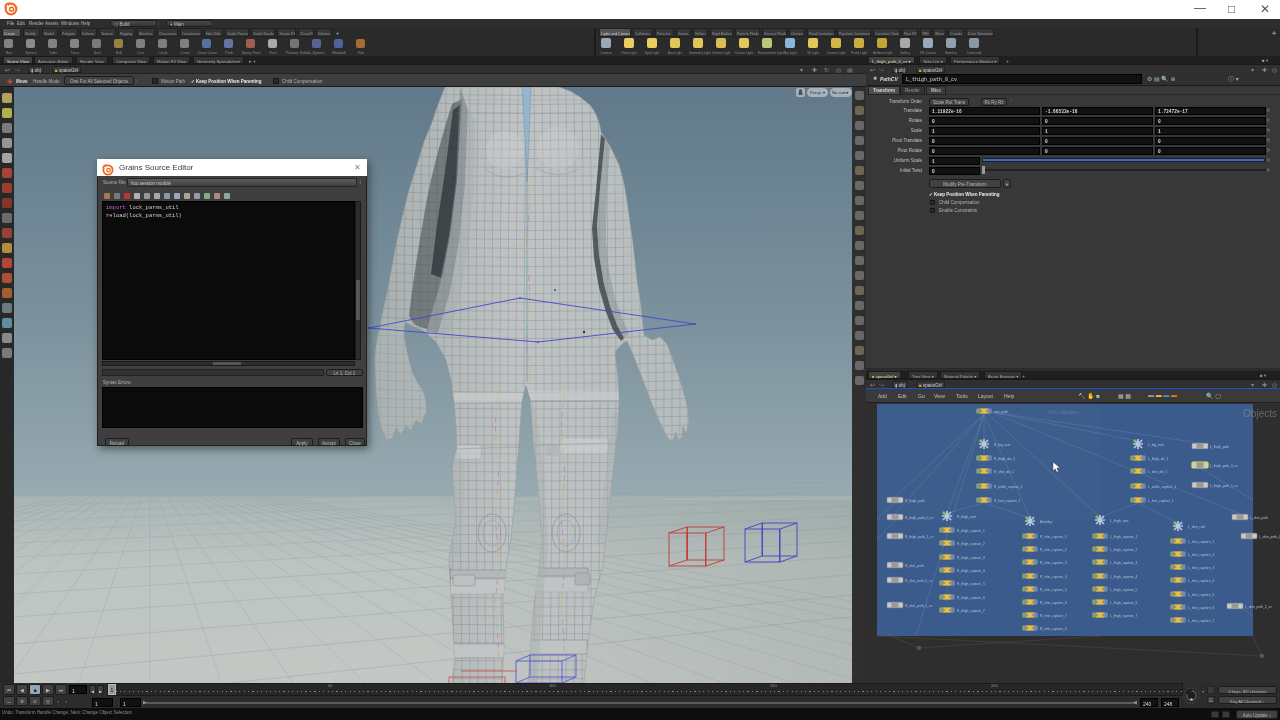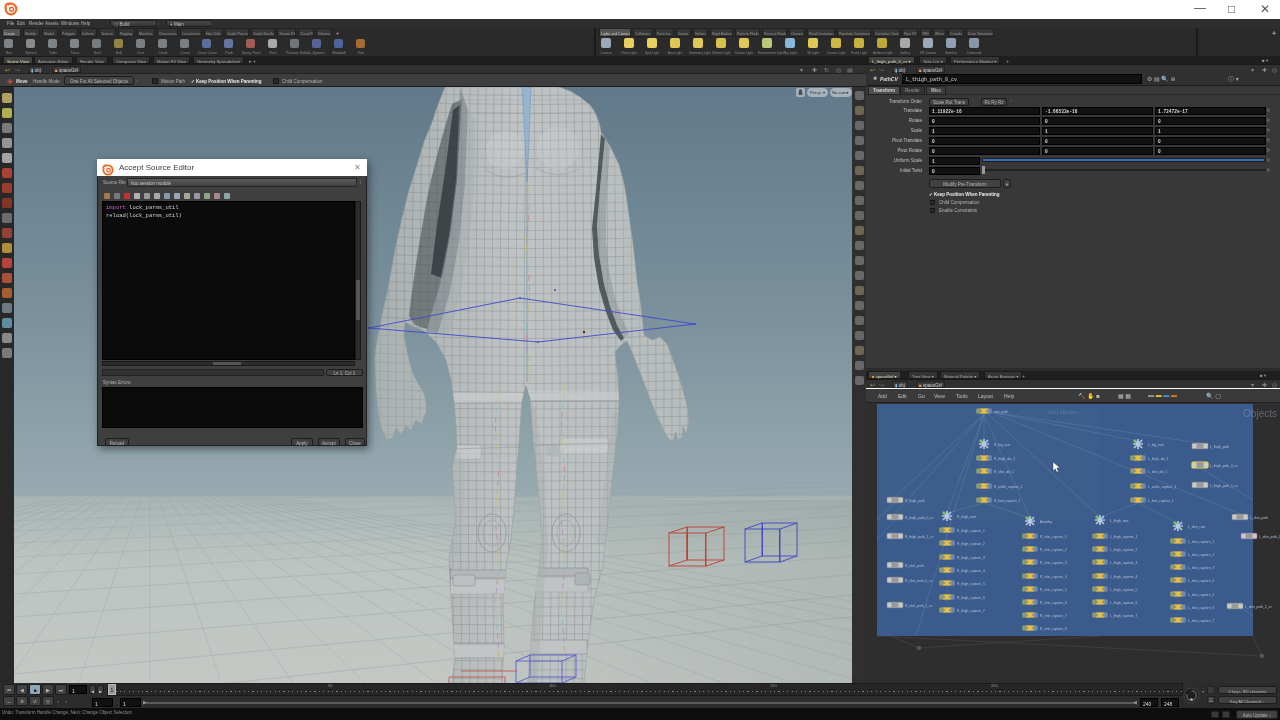--- a/index.html
+++ b/index.html
@@ -28,21 +28,21 @@
 
 #opbar{left:0;top:73px;width:866px;height:14px;background:#3e3e3e;border-top:1px solid #222;border-bottom:1px solid #1a1a1a;color:#b5b5b5;font-size:4.5px}
 
 #lefttools{left:0;top:87px;width:14px;height:596px;background:#282828}
 
 #viewport{left:14px;top:87px;width:838px;height:596px;overflow:hidden}
 
 #vptoolsR{left:852px;top:87px;width:14px;height:596px;background:#2f2f2f}
 
 #rpanel{left:866px;top:56px;width:414px;height:312px;background:#383838;font-size:4.5px;color:#c3c3c3}
-#netpane{left:866px;top:371px;width:414px;height:312px;background:#ffffff}
+#netpane{left:866px;top:371px;width:414px;height:312px;background:#1d4ed8}
 
 #playbar{left:0;top:683px;width:1280px;height:25px;background:#2c2c2c}
 #statusbar{left:0;top:708px;width:1280px;height:12px;background:#0e0e0e;color:#8f8f8f;font-size:4.5px}
 .btn{background:#414141;border:1px solid #1c1c1c;border-radius:2px;color:#b9b9b9;font-size:4.5px;text-align:center}
 .blackfield{background:#111;border:1px solid #000;color:#ddd;font-size:4.5px}
 </style></head>
 <body>
 <div id="root">
 
 <div class="a" id="titlebar">
@@ -1059,21 +1059,21 @@
 </div>
 
 <div class="a" id="pyeditor" style="left:97px;top:159px;width:270px;height:287px;background:#3f3f3f;box-shadow:2px 3px 8px rgba(0,0,0,0.45);border:1px solid #222">
       <div class="a " style="left: -1px; top: -1px; width: 270px; height: 17px; background: rgb(255, 255, 255);"></div>
       <div class="a " style="left: 4px; top: 2px; width: 12px; height: 12px;"><svg width="12" height="12" viewBox="0 0 14 14">
           <circle cx="7" cy="7" r="5.4" fill="none" stroke="#f26722" stroke-width="2.1"></circle>
           <circle cx="7.6" cy="7.2" r="2" fill="none" stroke="#f26722" stroke-width="1.5"></circle>
           <rect x="0" y="0" width="4" height="5" fill="#fff"></rect>
           <path d="M1.6 5.5 Q1.1 1.5 5.5 1.4" fill="none" stroke="#f26722" stroke-width="2.1"></path>
         </svg></div>
-      <div class="a tx" style="left: 21px; top: 3px; color: rgb(58, 58, 58); font-size: 8px;">Accept Source Editor</div>
+      <div class="a tx" style="left: 21px; top: 3px; color: rgb(58, 58, 58); font-size: 8px;">Grains Source Editor</div>
       <div class="a " style="left: 256px; top: 3px; color: rgb(136, 136, 136); font-size: 8px;">✕</div>
       <div class="a tx" style="left: 5px; top: 20px; color: rgb(181, 181, 181); font-size: 4.5px;">Source File</div>
       <div class="a " style="left: 29px; top: 18px; width: 230px; height: 9px; background: linear-gradient(rgb(92, 92, 92), rgb(64, 64, 64)); border: 1px solid rgb(37, 37, 37); color: rgb(204, 204, 204); font-size: 4.5px; padding: 2px 3px;">hou.session module</div>
       <div class="a " style="left: 261px; top: 19px; color: rgb(153, 153, 153); font-size: 5px;">↕</div>
       <div class="a " style="left: 6px; top: 33px; width: 6px; height: 6px; border-radius: 1px; background: rgb(168, 120, 74);"></div>
       <div class="a " style="left: 16px; top: 33px; width: 6px; height: 6px; border-radius: 1px; background: rgb(120, 120, 120);"></div>
       <div class="a " style="left: 26px; top: 33px; width: 6px; height: 6px; border-radius: 1px; background: rgb(192, 52, 52);"></div>
       <div class="a " style="left: 36px; top: 33px; width: 6px; height: 6px; border-radius: 1px; background: rgb(176, 176, 176);"></div>
       <div class="a " style="left: 46px; top: 33px; width: 6px; height: 6px; border-radius: 1px; background: rgb(152, 152, 152);"></div>
       <div class="a " style="left: 56px; top: 33px; width: 6px; height: 6px; border-radius: 1px; background: rgb(168, 168, 168);"></div>

